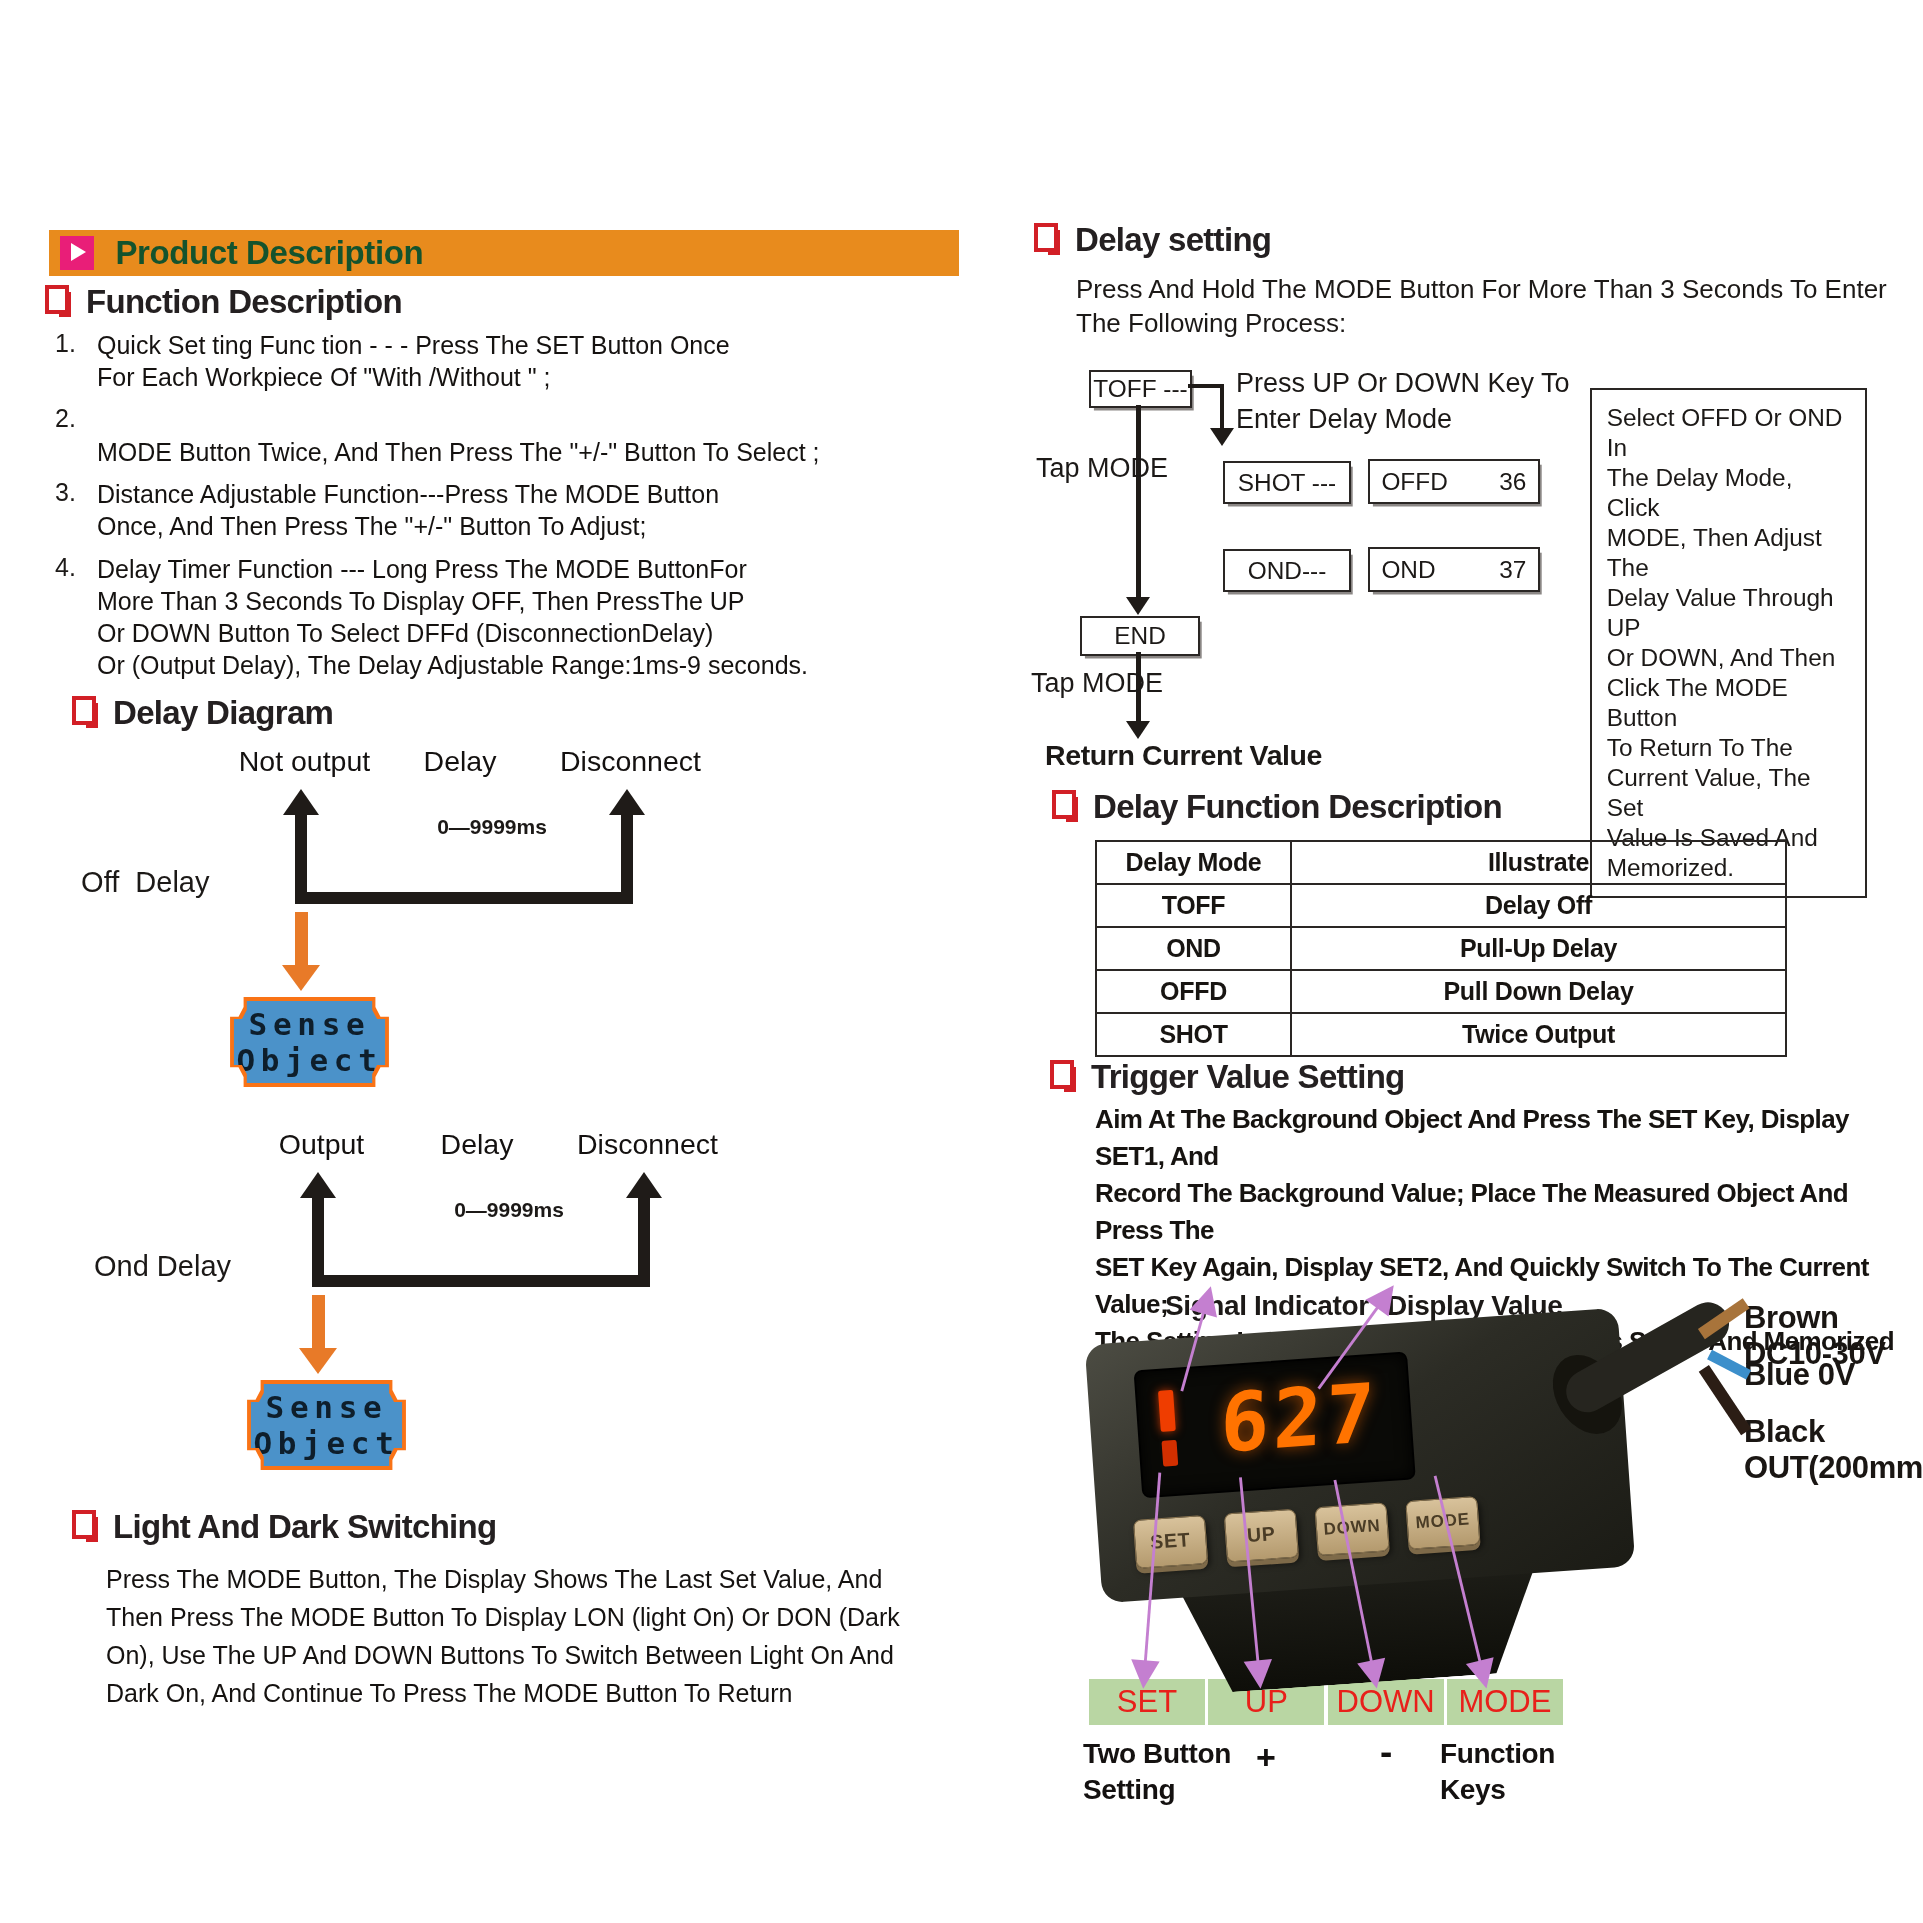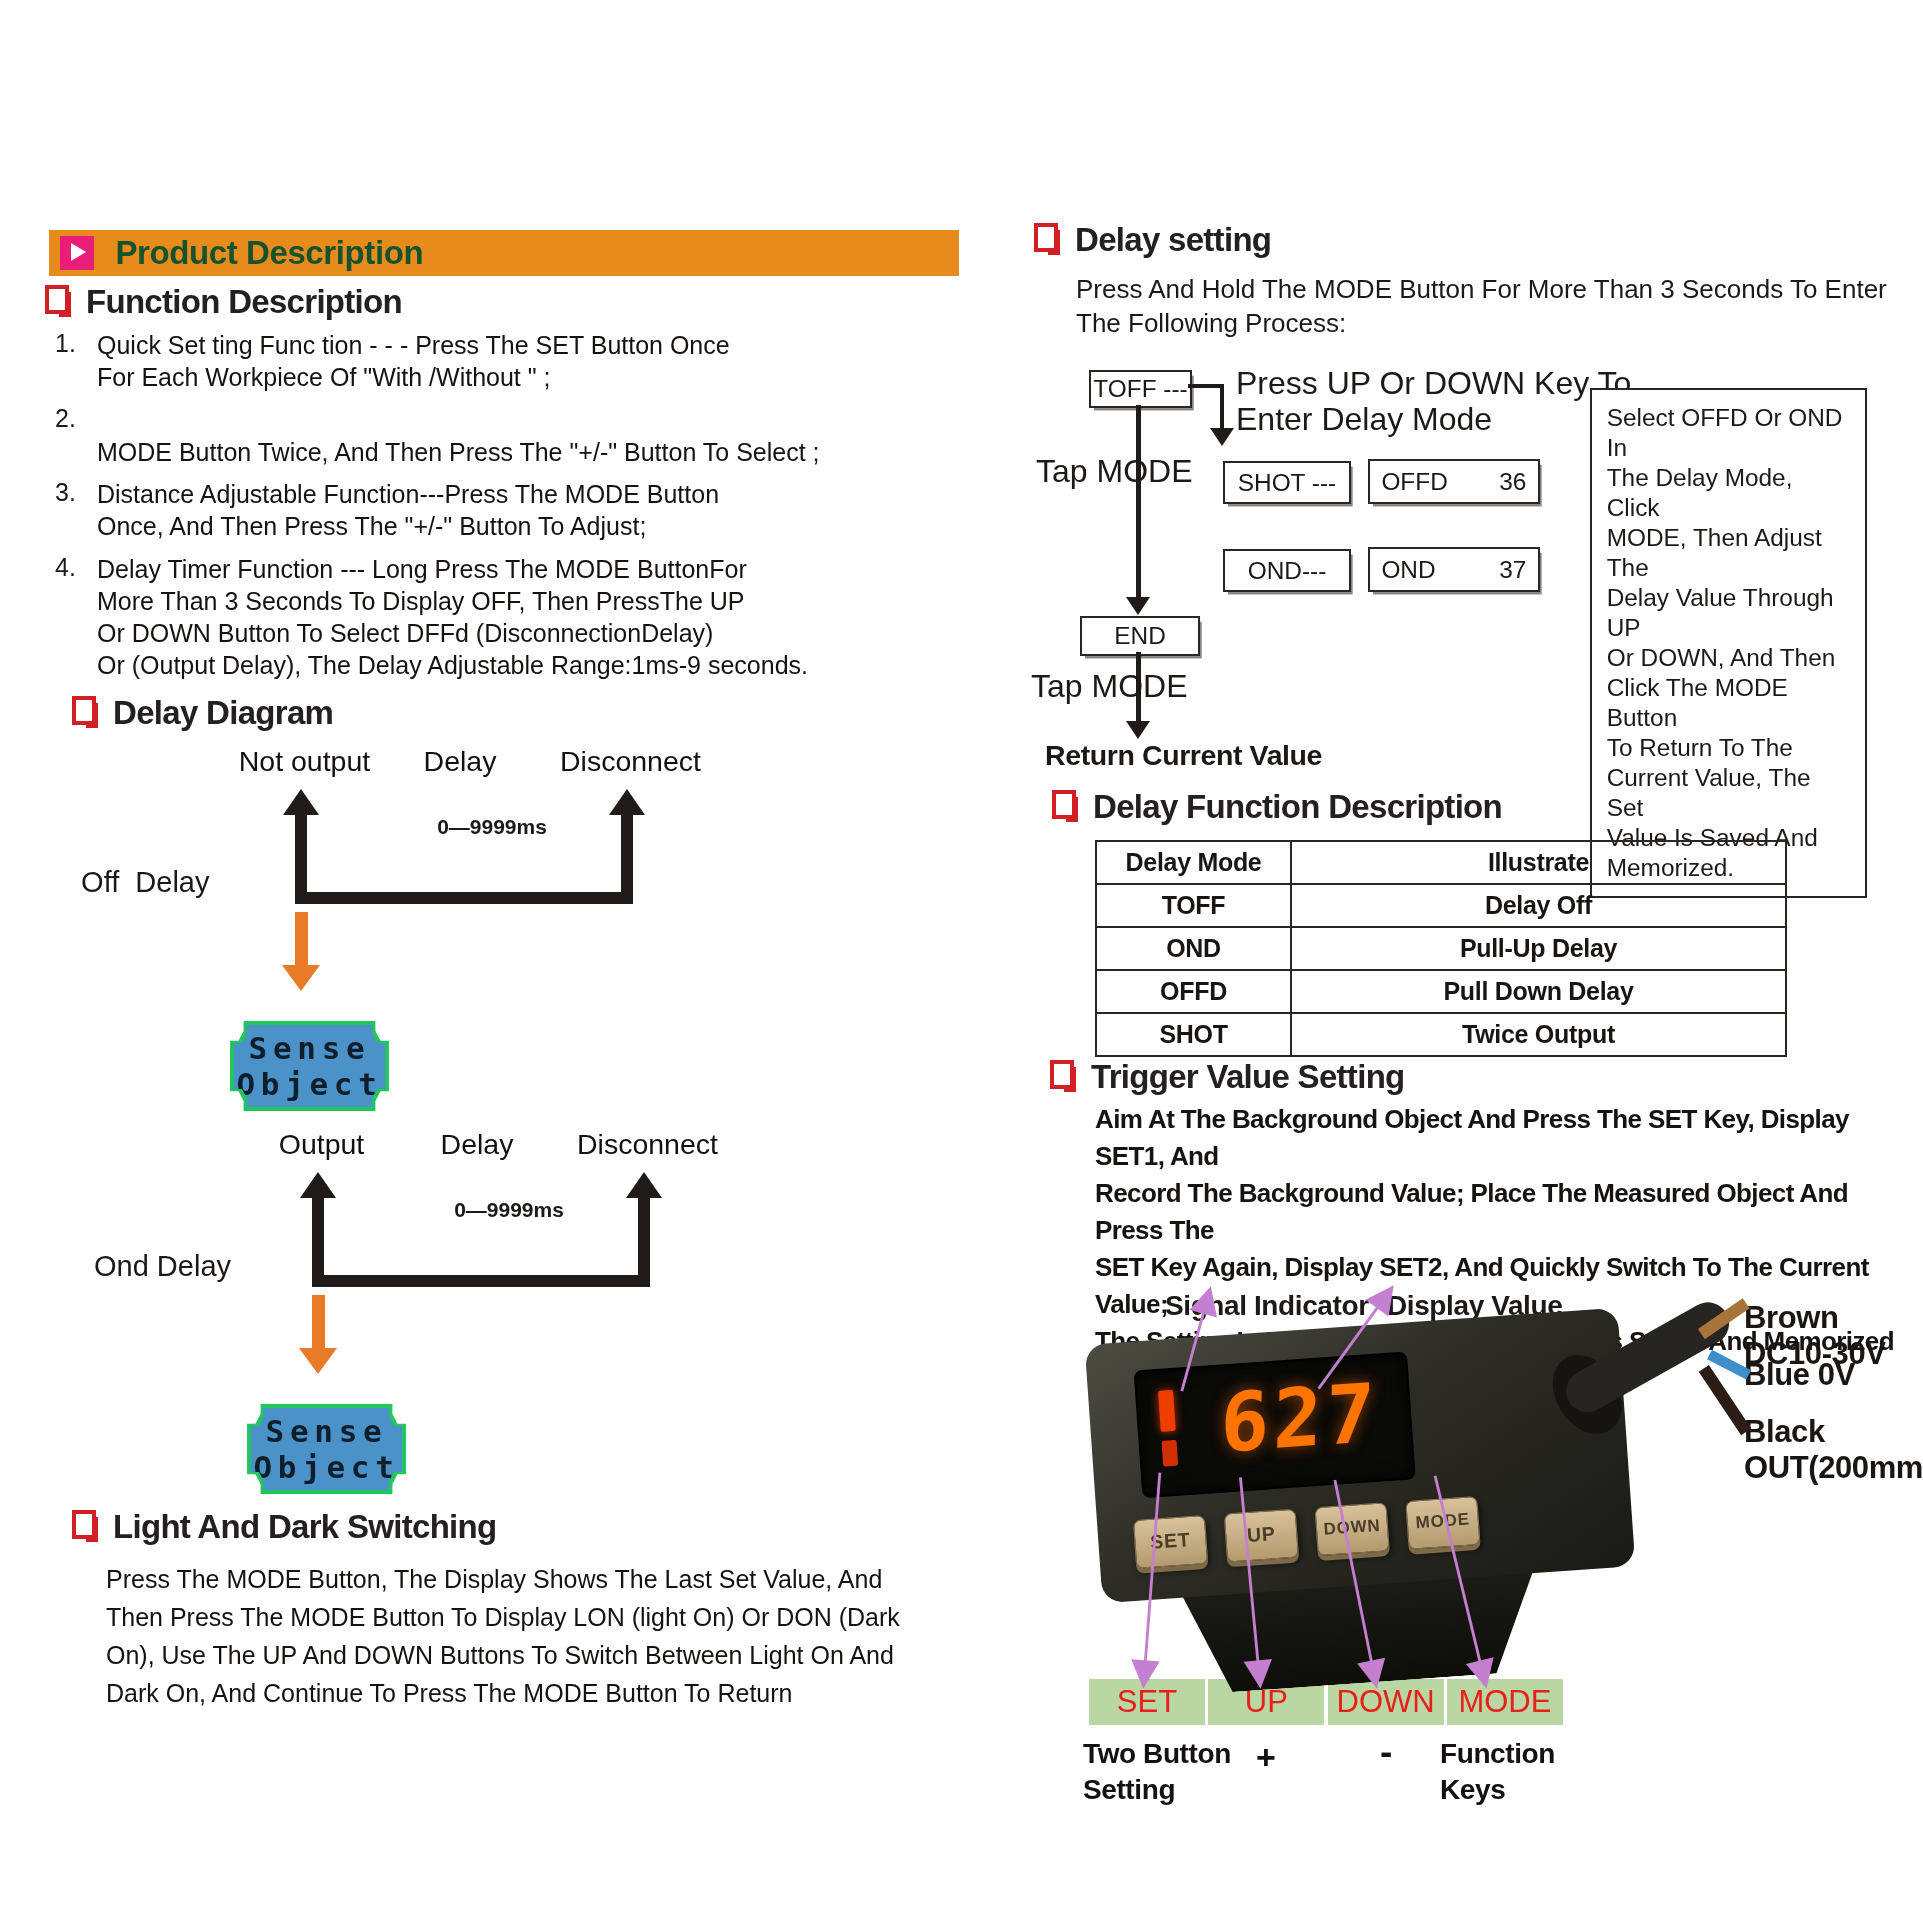--- a/index.html
+++ b/index.html
@@ -24,32 +24,32 @@
   
   .bar{position:absolute;background:#1f1b18;}
   .obar{position:absolute;background:#e87a28;}
   .tri{position:absolute;width:0;height:0;}
   .tri.up{border-left:18px solid transparent;border-right:18px solid transparent;border-bottom:26px solid #1f1b18;}
   .tri.dn{border-left:12.2px solid transparent;border-right:12.2px solid transparent;border-top:18px solid #1f1b18;}
   .tri.dno{border-left:19.5px solid transparent;border-right:19.5px solid transparent;border-top:26px solid #e87a28;}
   .tlabel{position:absolute;top:0;font-size:28.5px;color:#141110;text-align:center;}
   .range{position:absolute;font-size:21px;font-weight:bold;text-align:center;}
   .side-label{position:absolute;font-size:29px;white-space:pre;}
-  .badge{position:absolute;background:#22c55e;
-         clip-path:polygon(3% 22%,8% 22%,11% 11%,11% 0,89% 0,89% 11%,92% 22%,97% 22%,97% 78%,92% 78%,89% 89%,89% 100%,11% 100%,11% 89%,8% 78%,3% 78%);margin-top:24px;}
+  .badge{position:absolute;background:#f97316;
+         clip-path:polygon(3% 22%,8% 22%,11% 11%,11% 0,89% 0,89% 11%,92% 22%,97% 22%,97% 78%,92% 78%,89% 89%,89% 100%,11% 100%,11% 89%,8% 78%,3% 78%);}
   .badge-in{position:absolute;left:4.1px;top:4.1px;right:4.1px;bottom:4.1px;background:#4b92c9;
          clip-path:polygon(3% 22%,8% 22%,11% 11%,11% 0,89% 0,89% 11%,92% 22%,97% 22%,97% 78%,92% 78%,89% 89%,89% 100%,11% 100%,11% 89%,8% 78%,3% 78%);
          display:flex;flex-direction:column;align-items:center;justify-content:center;}
   .badge-in span{font-family:"DejaVu Sans Mono",monospace;font-weight:bold;font-size:31px;
          letter-spacing:5.7px;line-height:36px;color:#0e1e2b;}
   
   .fc-box{position:absolute;background:#fff;border:2.4px solid #2a2624;box-shadow:3.3px 4.1px 0 -1.6px #8b8785;
           font-size:24.4px;color:#1c1917;display:flex;align-items:center;justify-content:center;}
   .fc-split{justify-content:space-between;padding:0 11.4px;}
-  .flow-text{position:absolute;font-size:32px;color:#1c1917;}
+  .flow-text{position:absolute;font-size:27px;color:#1c1917;}
   .notebox{position:absolute;border:2.4px solid #2a2624;background:#fff;padding:13px 14.7px;}
   .notebox div{font-size:24.4px;line-height:30px;color:#1c1917;}
   
   table.dft{border-collapse:collapse;}
   table.dft td{border:2.4px solid #2a2624;height:39px;text-align:center;
                font-size:25px;font-weight:bold;letter-spacing:-0.3px;color:#181512;}
   
   .trig-line{font-size:26px;line-height:37px;font-weight:bold;letter-spacing:-0.6px;color:#161310;}
   .ptr-label{position:absolute;font-size:28px;font-weight:bold;letter-spacing:-0.4px;margin-left:35px;}
   

